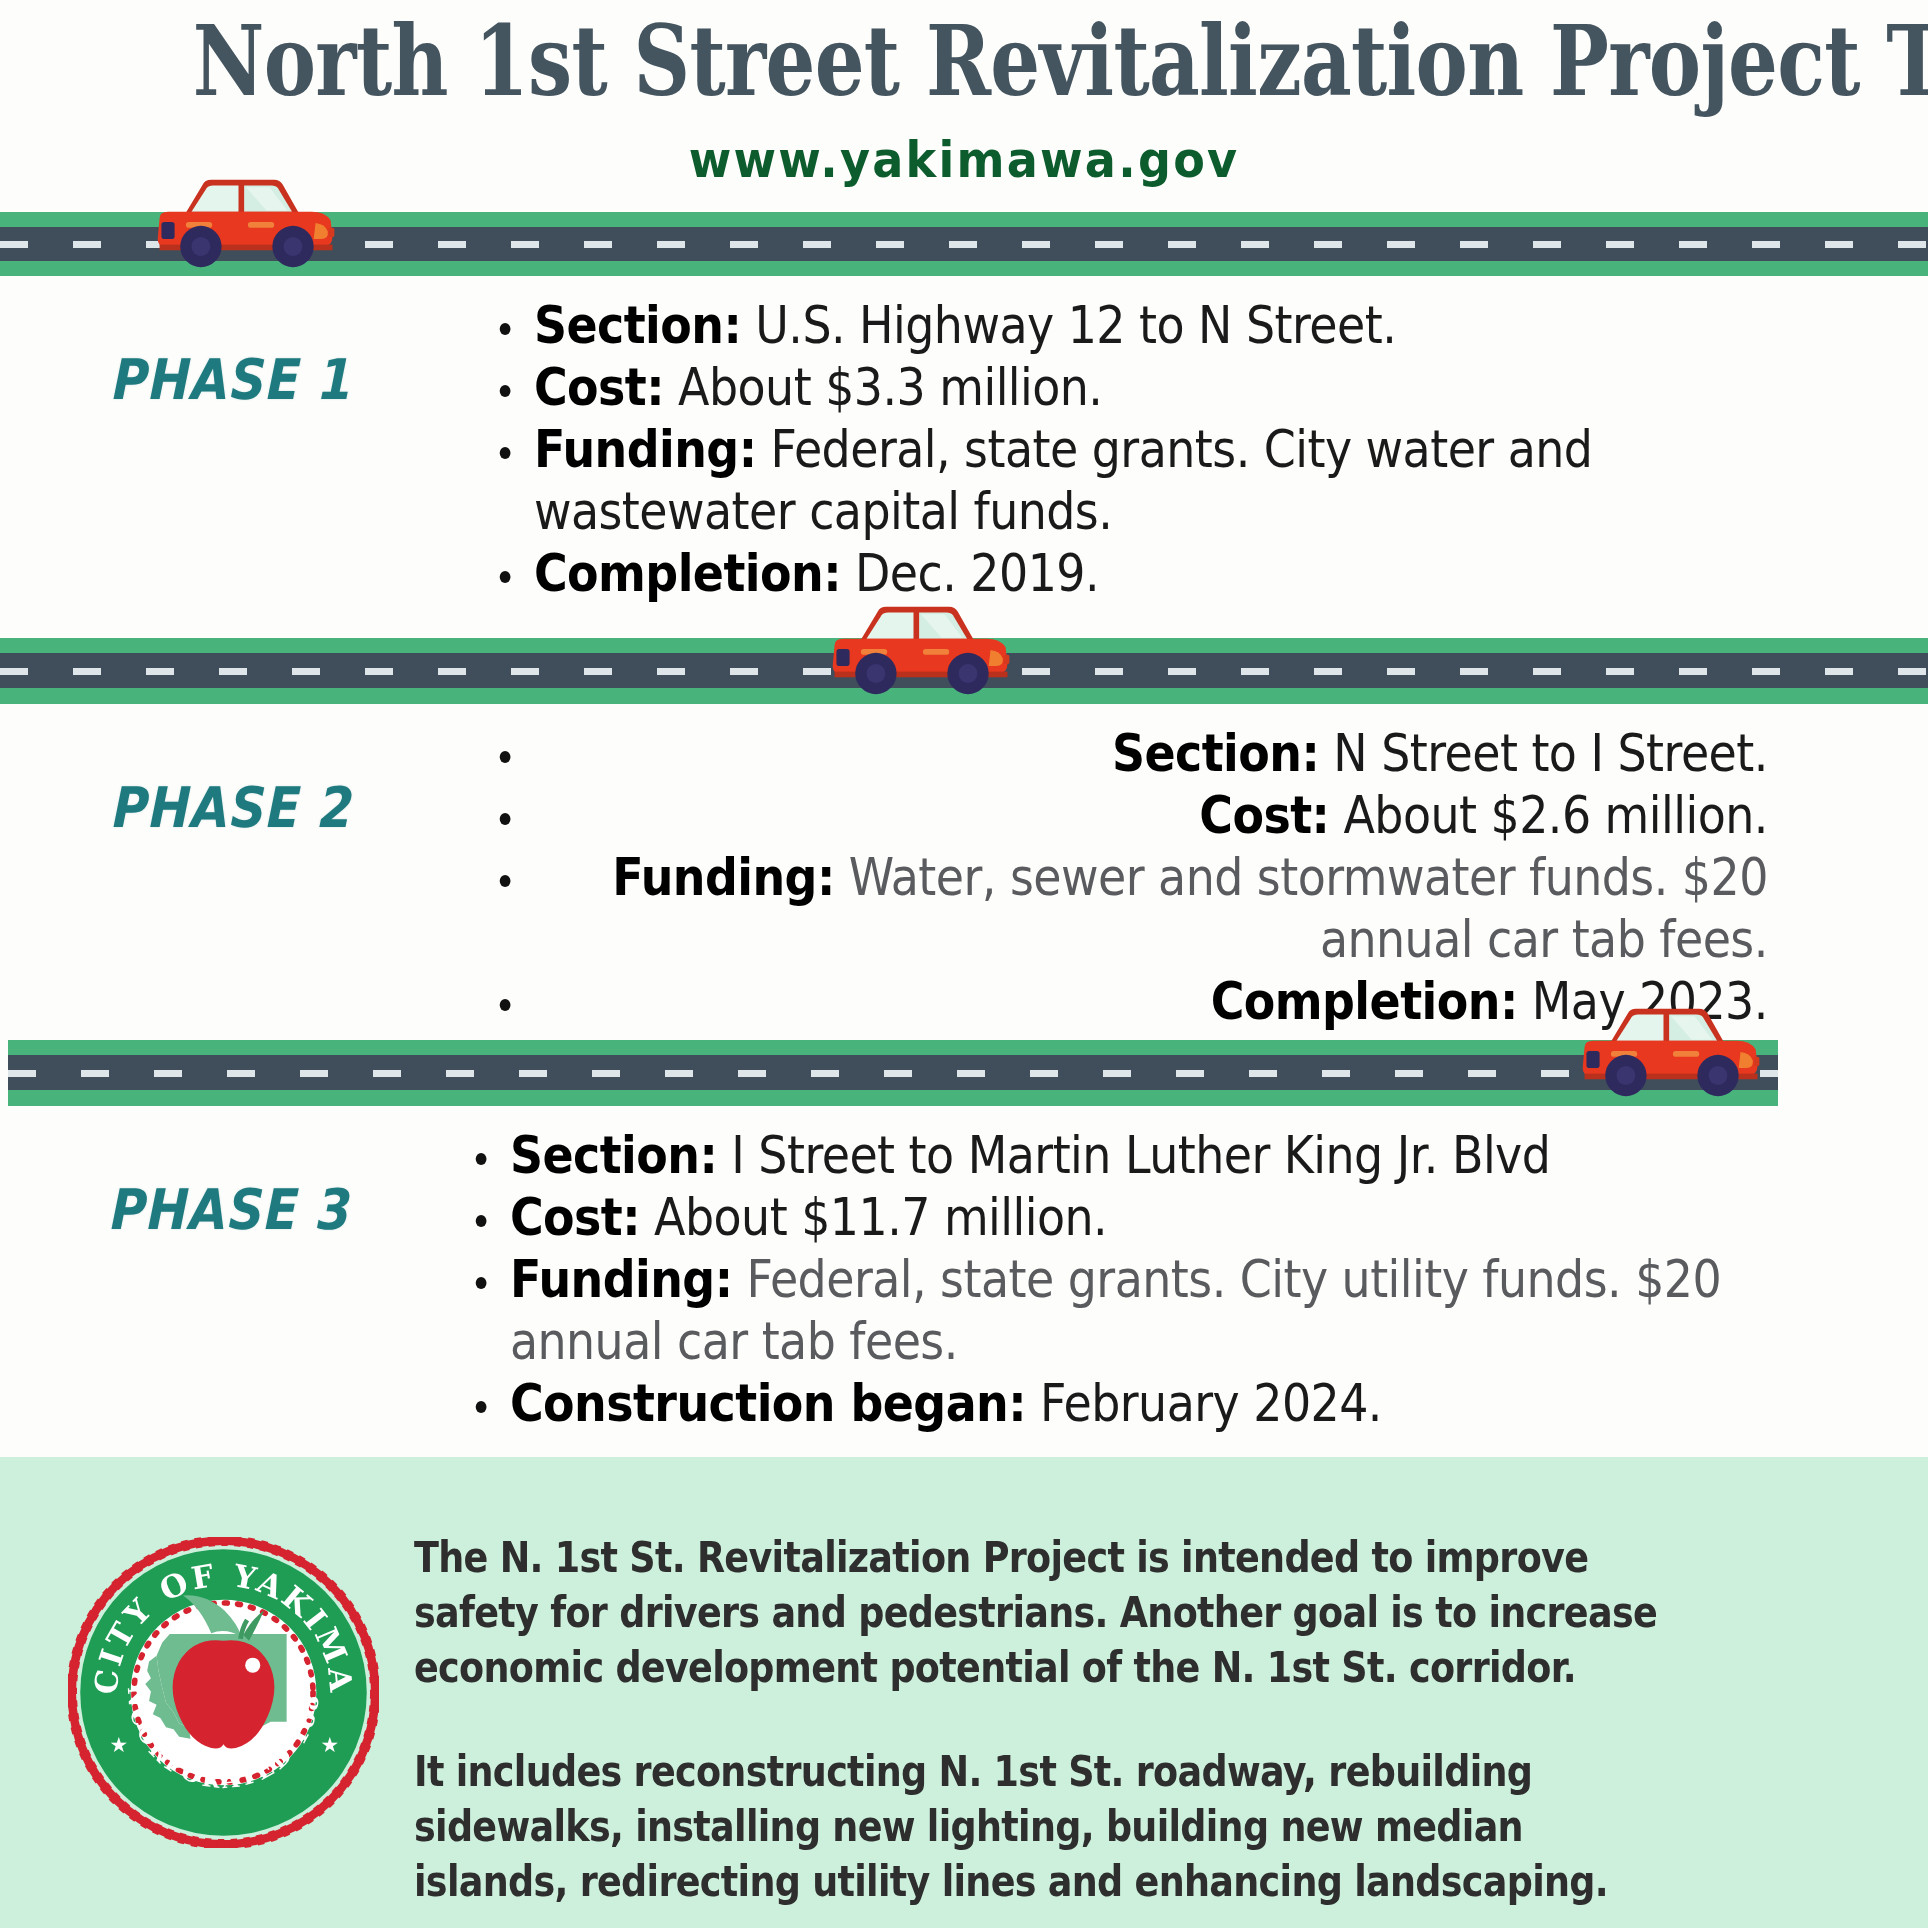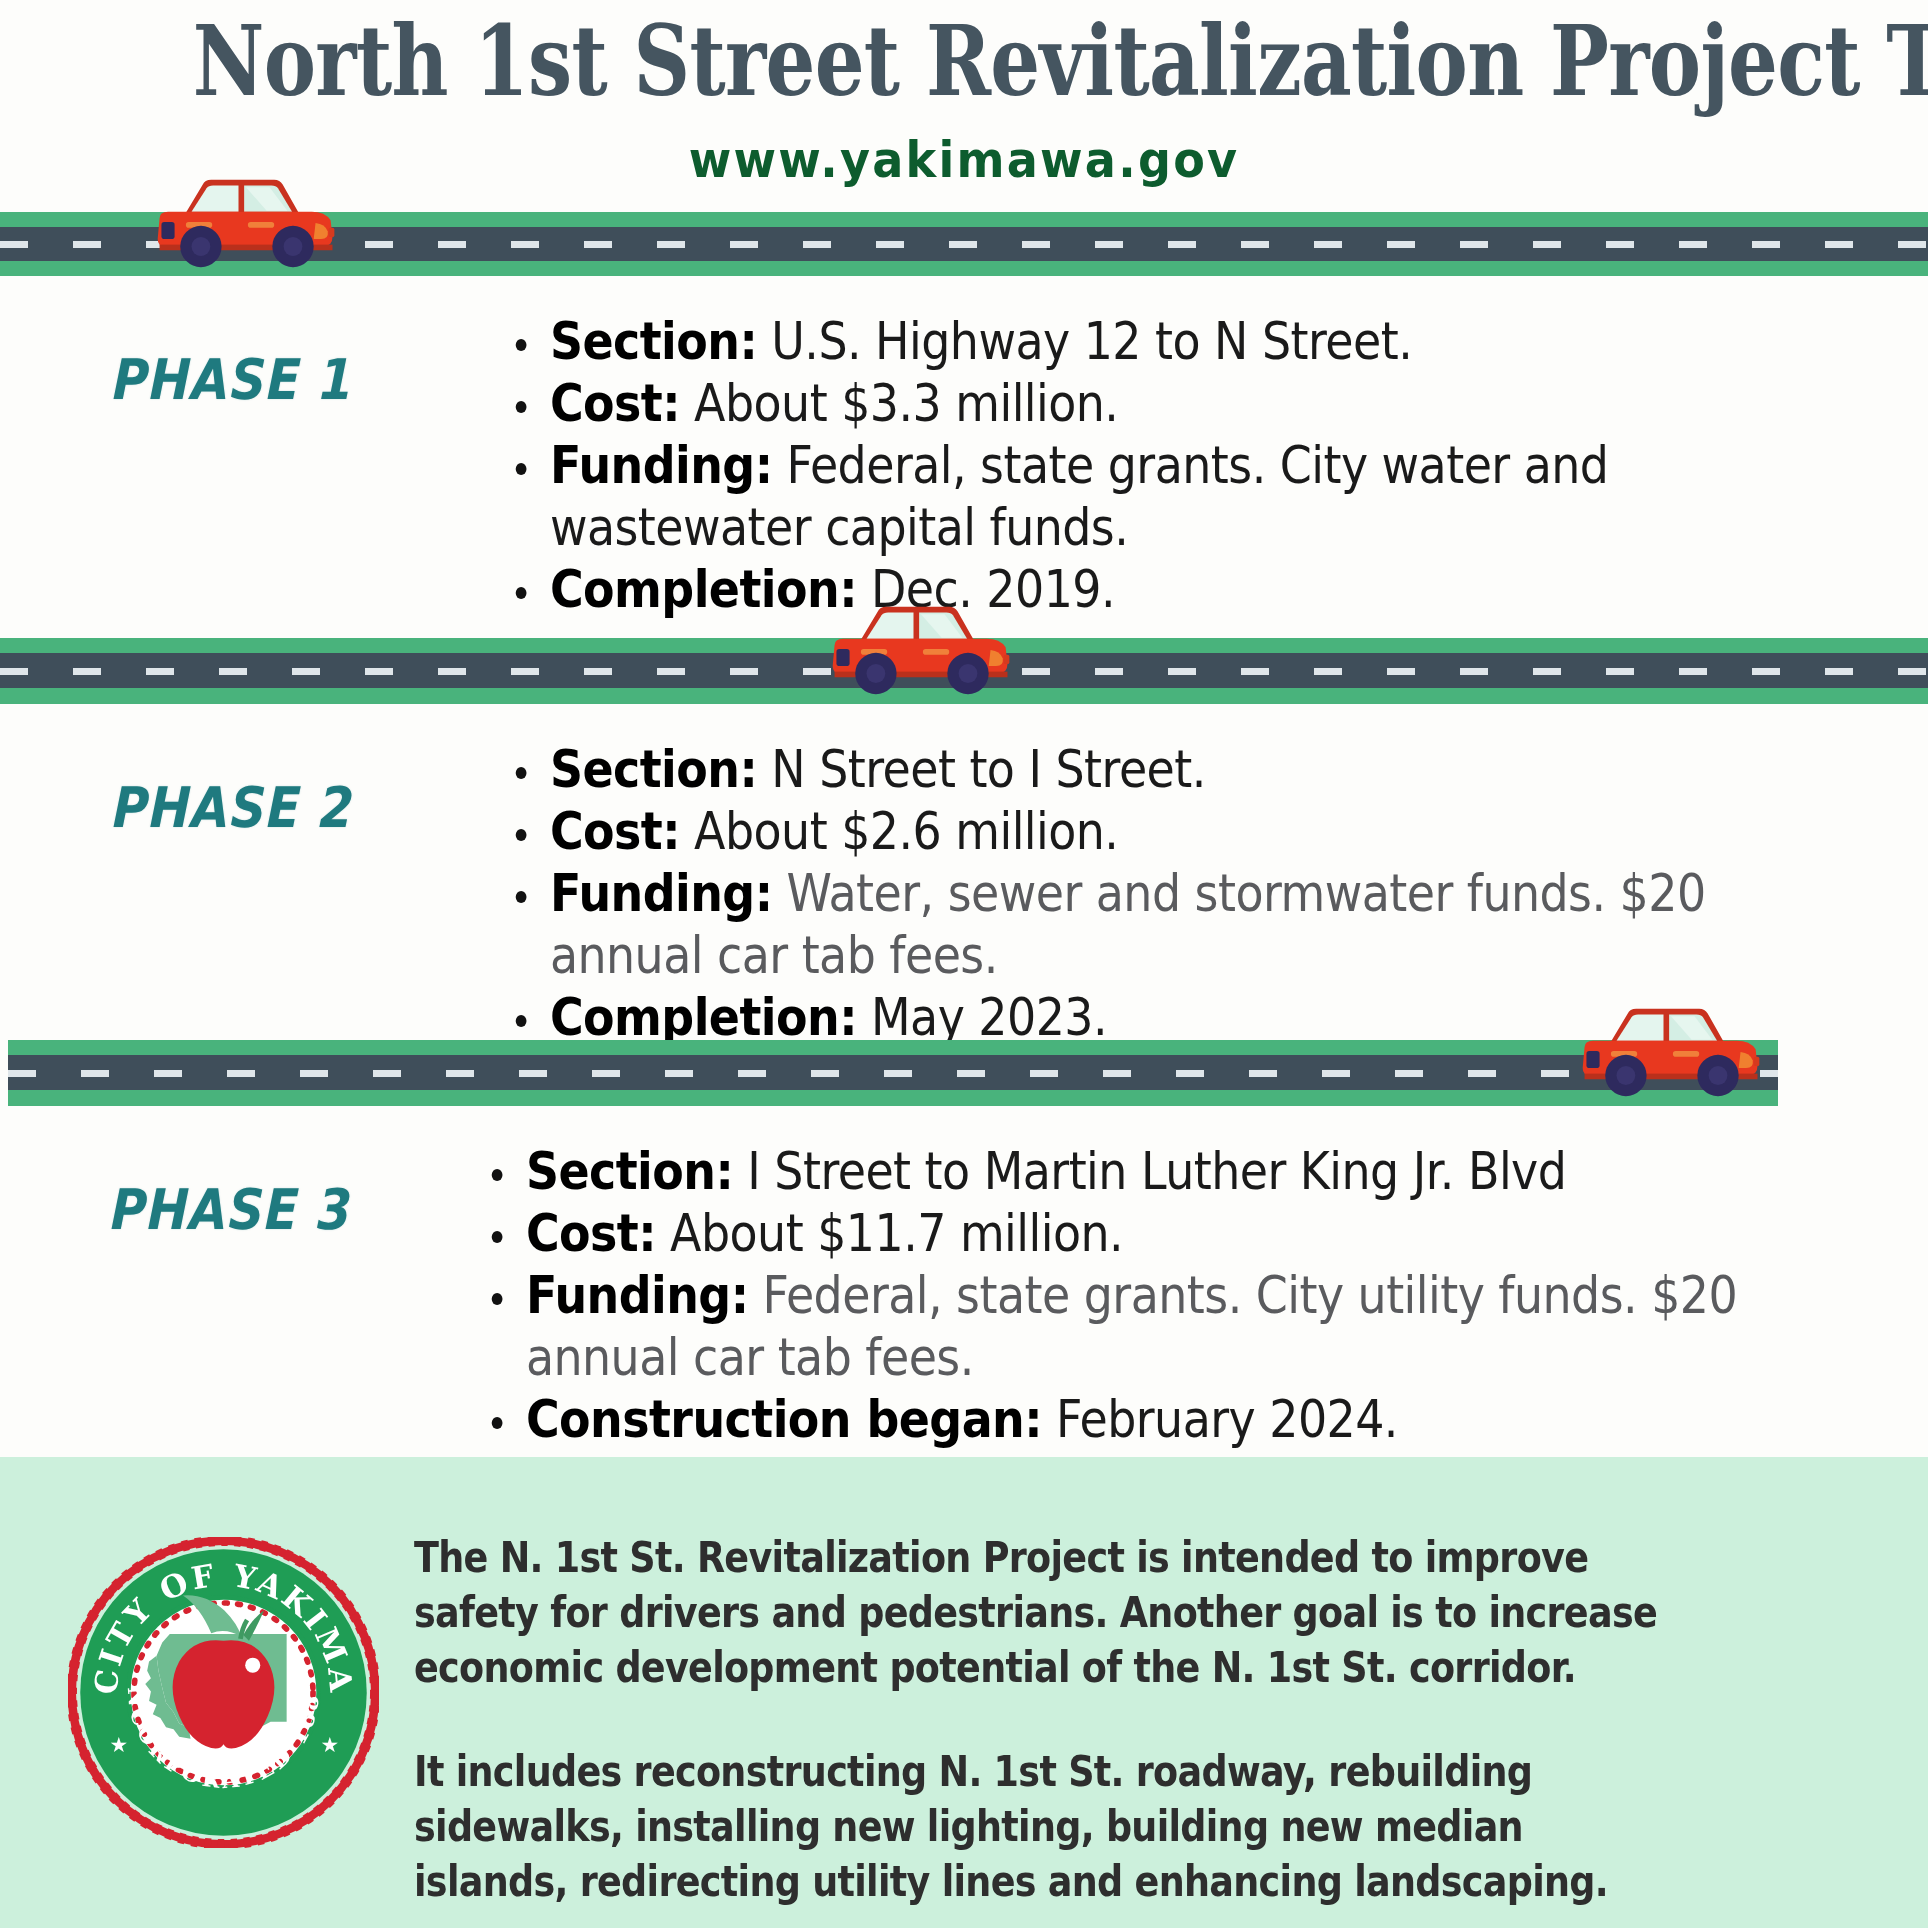--- a/index.html
+++ b/index.html
@@ -86,21 +86,21 @@
     letter-spacing: 0.9px;
     color: #1f7a7f;
     transform: scaleX(0.88) skewX(-2deg);
     transform-origin: 0 50%;
     white-space: nowrap;
     text-shadow: 0 0 1.9px rgba(31,122,127,0.25);
   }
   .bullets {
     position: absolute;
     list-style: none;
-    margin: 16px; padding: 0;
+    margin: 0; padding: 0;
   }
   .bullets li {
     position: relative;
     padding-left: 51px;
     font-family: "DejaVu Sans", sans-serif;
     font-size: 51px;
     line-height: 62px;
     color: #111111;
     letter-spacing: -0.6px;
     transform: scaleX(0.90);
@@ -221,21 +221,21 @@
         <circle cx="68" cy="80" r="22" fill="#2e2a5e"></circle>
         <circle cx="68" cy="80" r="10" fill="#3a356f"></circle>
         <circle cx="166" cy="80" r="22" fill="#2e2a5e"></circle>
         <circle cx="166" cy="80" r="10" fill="#3a356f"></circle>
       </g>
     </svg>
   </div>
 
   <div class="phase" style="top:704px; height:348px;">
     <div class="phase-label" style="left:113px; top:71px;">PHASE 2</div>
-    <ul class="bullets" style="left:488px; top:19px; width:1422px;">
+    <ul class="bullets" style="left:488px; top:19px; width:1422px;text-align:right;">
       <li>
         <span class="lab">Section:</span>
         <span class="val">N Street to I Street.</span>
       </li>
       <li>
         <span class="lab">Cost:</span>
         <span class="val">About $2.6 million.</span>
       </li>
       <li>
         <span class="lab">Funding:</span>

